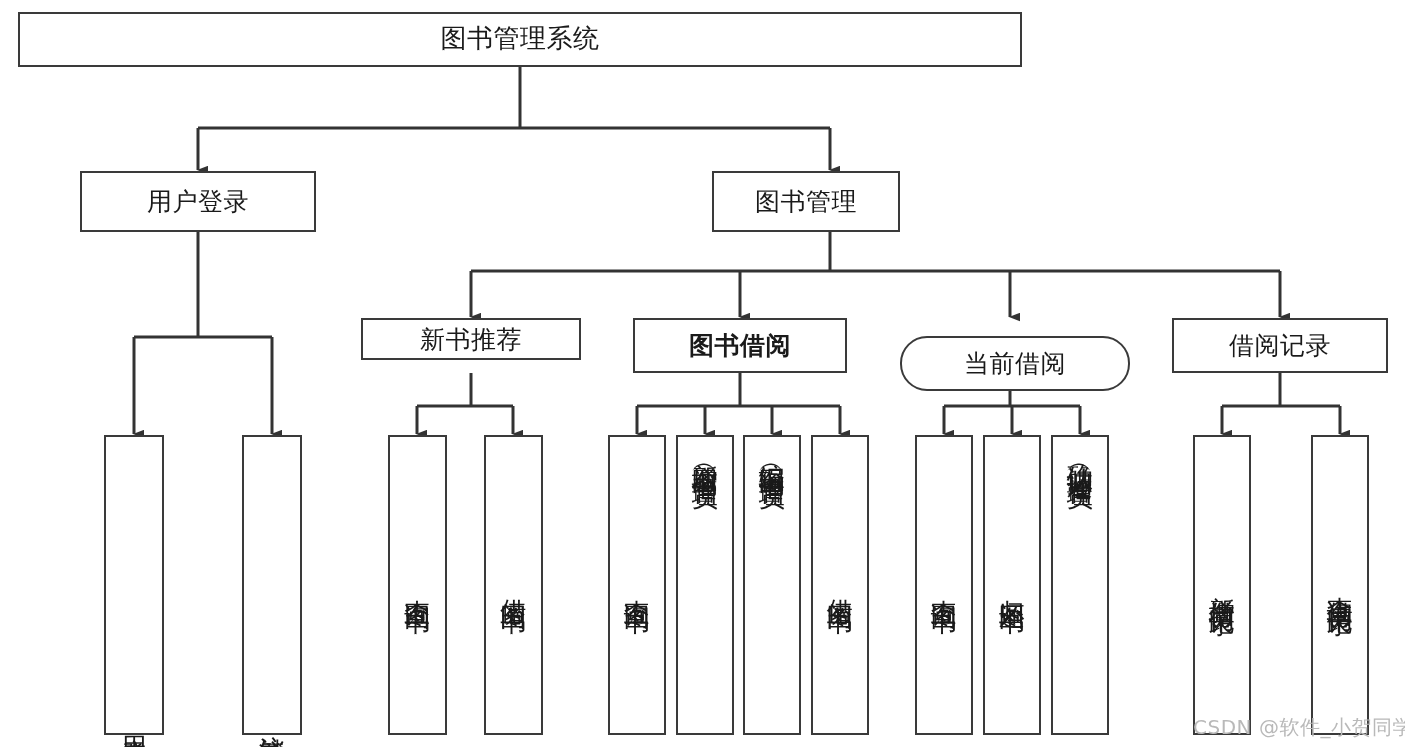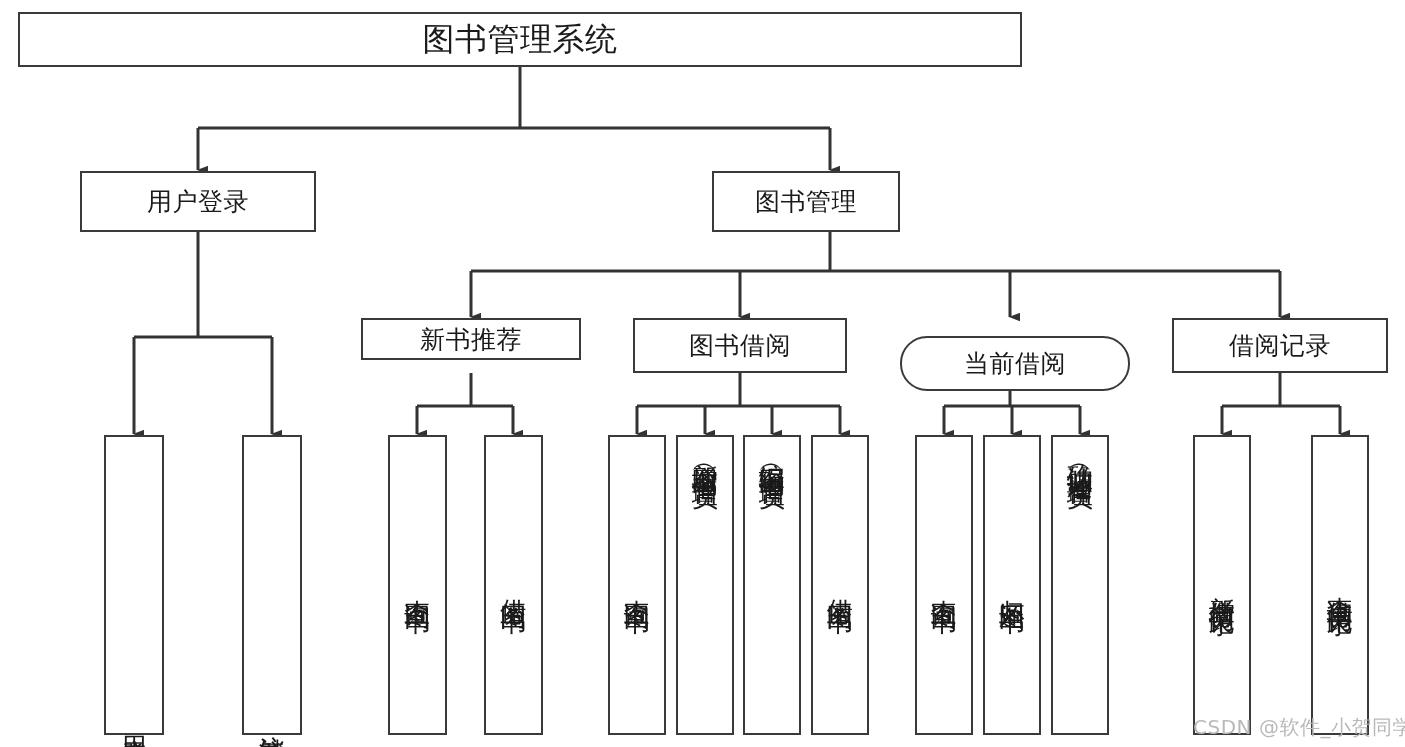--- a/index.html
+++ b/index.html
@@ -58,21 +58,21 @@
     letter-spacing: 3px;
     white-space: nowrap;
   }
   .node.vert.align-bottom {
     align-items: flex-end;
   }
   .node.vert.align-top {
     align-items: flex-start;
   }
   .node.root .label {
-    font-size: 32px;
+    font-size: 26px;
     font-family: Liberation Serif, serif;
   }
   .watermark {
     position: absolute;
     color: #b9b9b9;
     font-size: 20px;
     letter-spacing: 0.5px;
     white-space: nowrap;
     user-select: none;
   }
@@ -131,21 +131,21 @@
       </div>
       <div class="node horiz" style="left: 80px; top: 171px; width: 236px; height: 61px;">
         <span class="label">用户登录</span>
       </div>
       <div class="node horiz" style="left: 712px; top: 171px; width: 188px; height: 61px;">
         <span class="label">图书管理</span>
       </div>
       <div class="node horiz" style="left: 361px; top: 318px; width: 220px; height: 42px;">
         <span class="label">新书推荐</span>
       </div>
-      <div class="node horiz" style="left: 633px; top: 318px; width: 214px; height: 55px;">
+      <div class="node horiz" style="left: 633px; top: 318px; width: 214px; height: 55px; font-weight: bold;">
         <span class="label">图书借阅</span>
       </div>
       <div class="node horiz" style="left: 900px; top: 336px; width: 230px; height: 55px; border-radius: 27px;">
         <span class="label">当前借阅</span>
       </div>
       <div class="node horiz" style="left: 1172px; top: 318px; width: 216px; height: 55px;">
         <span class="label">借阅记录</span>
       </div>
       <div class="node vert align-bottom" style="left: 104px; top: 435px; width: 60px; height: 300px;">
         <span class="label">用户登录</span>

